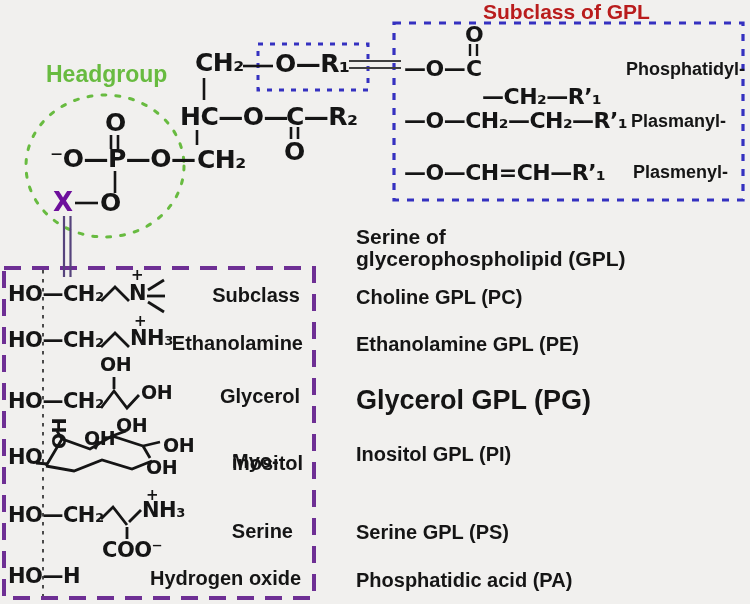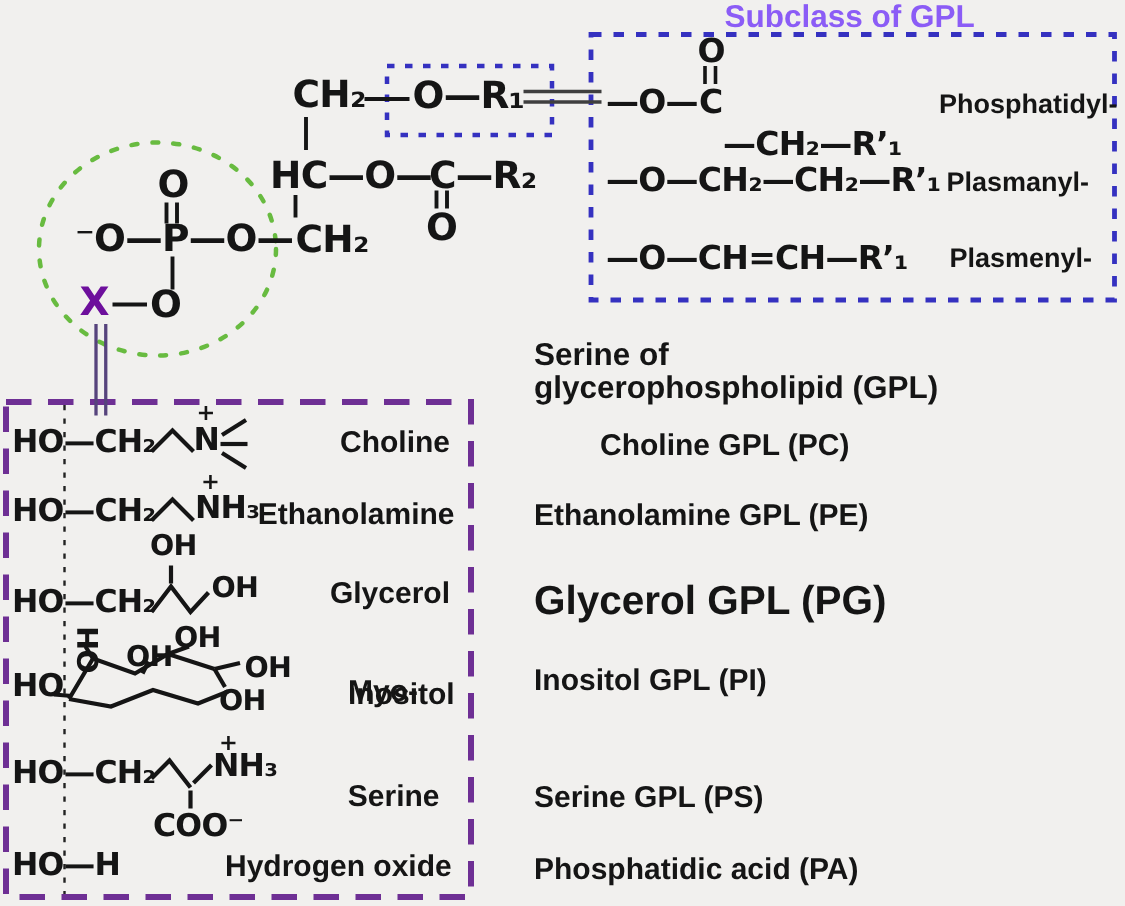--- a/index.html
+++ b/index.html
@@ -2,21 +2,21 @@
 <html><head>
 <meta charset="utf-8">
 <style>
   html,body{margin:0;padding:0;}
   .stage{position:relative;width:750px;height:604px;background:#f1f0ee;overflow:hidden;
          font-family:"Liberation Sans","DejaVu Sans",sans-serif;}
   .t{position:absolute;white-space:nowrap;line-height:1;color:#151515;font-weight:bold;}
   .f{font-family:"DejaVu Sans",sans-serif;letter-spacing:-0.5px;}
   .lbl{font-family:"Liberation Sans","DejaVu Sans",sans-serif;}
   .layer{position:absolute;left:0;top:0;}
-  .blue{color:#8b5cf6;}
+  .blue{color:#b91c1c;}
   .green{color:#68bb40;}
   .xcol{color:#6d0f9c;}
   .rot{transform:rotate(-90deg);transform-origin:center;}
   .ra{text-align:right;}
 </style>
 </head>
 <body>
 
 <div class="stage">
 
@@ -90,20 +90,21 @@
       <line x1="36" y1="463" x2="48" y2="464"></line>
     </g>
 
     <g stroke="#151515" stroke-width="2.8" fill="none">
       <polyline points="101,519 113,507 127,525"></polyline>
       <line x1="129" y1="522" x2="141" y2="510"></line>
       <line x1="127" y1="527" x2="127" y2="539"></line>
     </g>
   </svg>
 
+  <span class="t lbl green" style="left:46px;top:63px;font-size:23px;">Headgroup</span>
   <span class="t f" style="left:105px;top:110px;font-size:25px;">O</span>
   <span class="t f" style="left:50px;top:146px;font-size:25px;">⁻O—P—O—</span>
   <span class="t f xcol" style="left:53px;top:189px;font-size:26px;">X</span>
   <span class="t f" style="left:100px;top:190px;font-size:25px;">O</span>
 
   <span class="t f" style="left:195px;top:50px;font-size:25px;">CH₂</span>
   <span class="t f" style="left:275px;top:51px;font-size:25px;">O—R₁</span>
   <span class="t f" style="left:180px;top:104px;font-size:25px;">HC—O—</span>
   <span class="t f" style="left:286px;top:104px;font-size:25px;">C—R₂</span>
   <span class="t f" style="left:284px;top:139px;font-size:25px;">O</span>
@@ -118,31 +119,31 @@
   <span class="t lbl" style="left:626px;top:60px;font-size:18px;">Phosphatidyl-</span>
 
   <span class="t f" style="left:404px;top:110px;font-size:22px;">—O—CH₂—CH₂—R’₁</span>
   <span class="t lbl" style="left:631px;top:112px;font-size:18px;">Plasmanyl-</span>
 
   <span class="t f" style="left:404px;top:162px;font-size:22px;">—O—CH=CH—R’₁</span>
   <span class="t lbl" style="left:633px;top:163px;font-size:18px;">Plasmenyl-</span>
 
   <span class="t lbl" style="left:356px;top:226px;font-size:21px;">Serine of</span>
   <span class="t lbl" style="left:356px;top:248px;font-size:21px;">glycerophospholipid (GPL)</span>
-  <span class="t lbl" style="left:356px;top:287px;font-size:20px;margin-left:44px;">Choline GPL (PC)</span>
+  <span class="t lbl" style="left:356px;top:287px;font-size:20px;">Choline GPL (PC)</span>
   <span class="t lbl" style="left:356px;top:334px;font-size:20px;">Ethanolamine GPL (PE)</span>
   <span class="t lbl" style="left:356px;top:387px;font-size:27px;">Glycerol GPL (PG)</span>
   <span class="t lbl" style="left:356px;top:444px;font-size:20px;">Inositol GPL (PI)</span>
   <span class="t lbl" style="left:356px;top:522px;font-size:20px;">Serine GPL (PS)</span>
   <span class="t lbl" style="left:356px;top:570px;font-size:20px;text-align:center;">Phosphatidic acid (PA)</span>
 
   <span class="t f" style="left:8px;top:284px;font-size:21px;">HO—CH₂</span>
   <span class="t f" style="left:129px;top:283px;font-size:21px;">N</span>
   <span class="t f" style="left:131px;top:268px;font-size:15px;">+</span>
-  <span class="t lbl ra" style="left:170px;top:285px;width:130px;font-size:20px;">Choline</span>
+  <span class="t lbl ra" style="left:170px;top:285px;width:130px;font-size:20px;">Subclass</span>
 
   <span class="t f" style="left:8px;top:330px;font-size:21px;">HO—CH₂</span>
   <span class="t f" style="left:130px;top:328px;font-size:21px;">NH₃</span>
   <span class="t f" style="left:134px;top:314px;font-size:15px;">+</span>
   <span class="t lbl ra" style="left:170px;top:333px;width:133px;font-size:20px;">Ethanolamine</span>
 
   <span class="t f" style="left:8px;top:391px;font-size:21px;">HO—CH₂</span>
   <span class="t f" style="left:100px;top:355px;font-size:19px;">OH</span>
   <span class="t f" style="left:141px;top:383px;font-size:19px;">OH</span>
   <span class="t lbl ra" style="left:170px;top:386px;width:130px;font-size:20px;">Glycerol</span>

